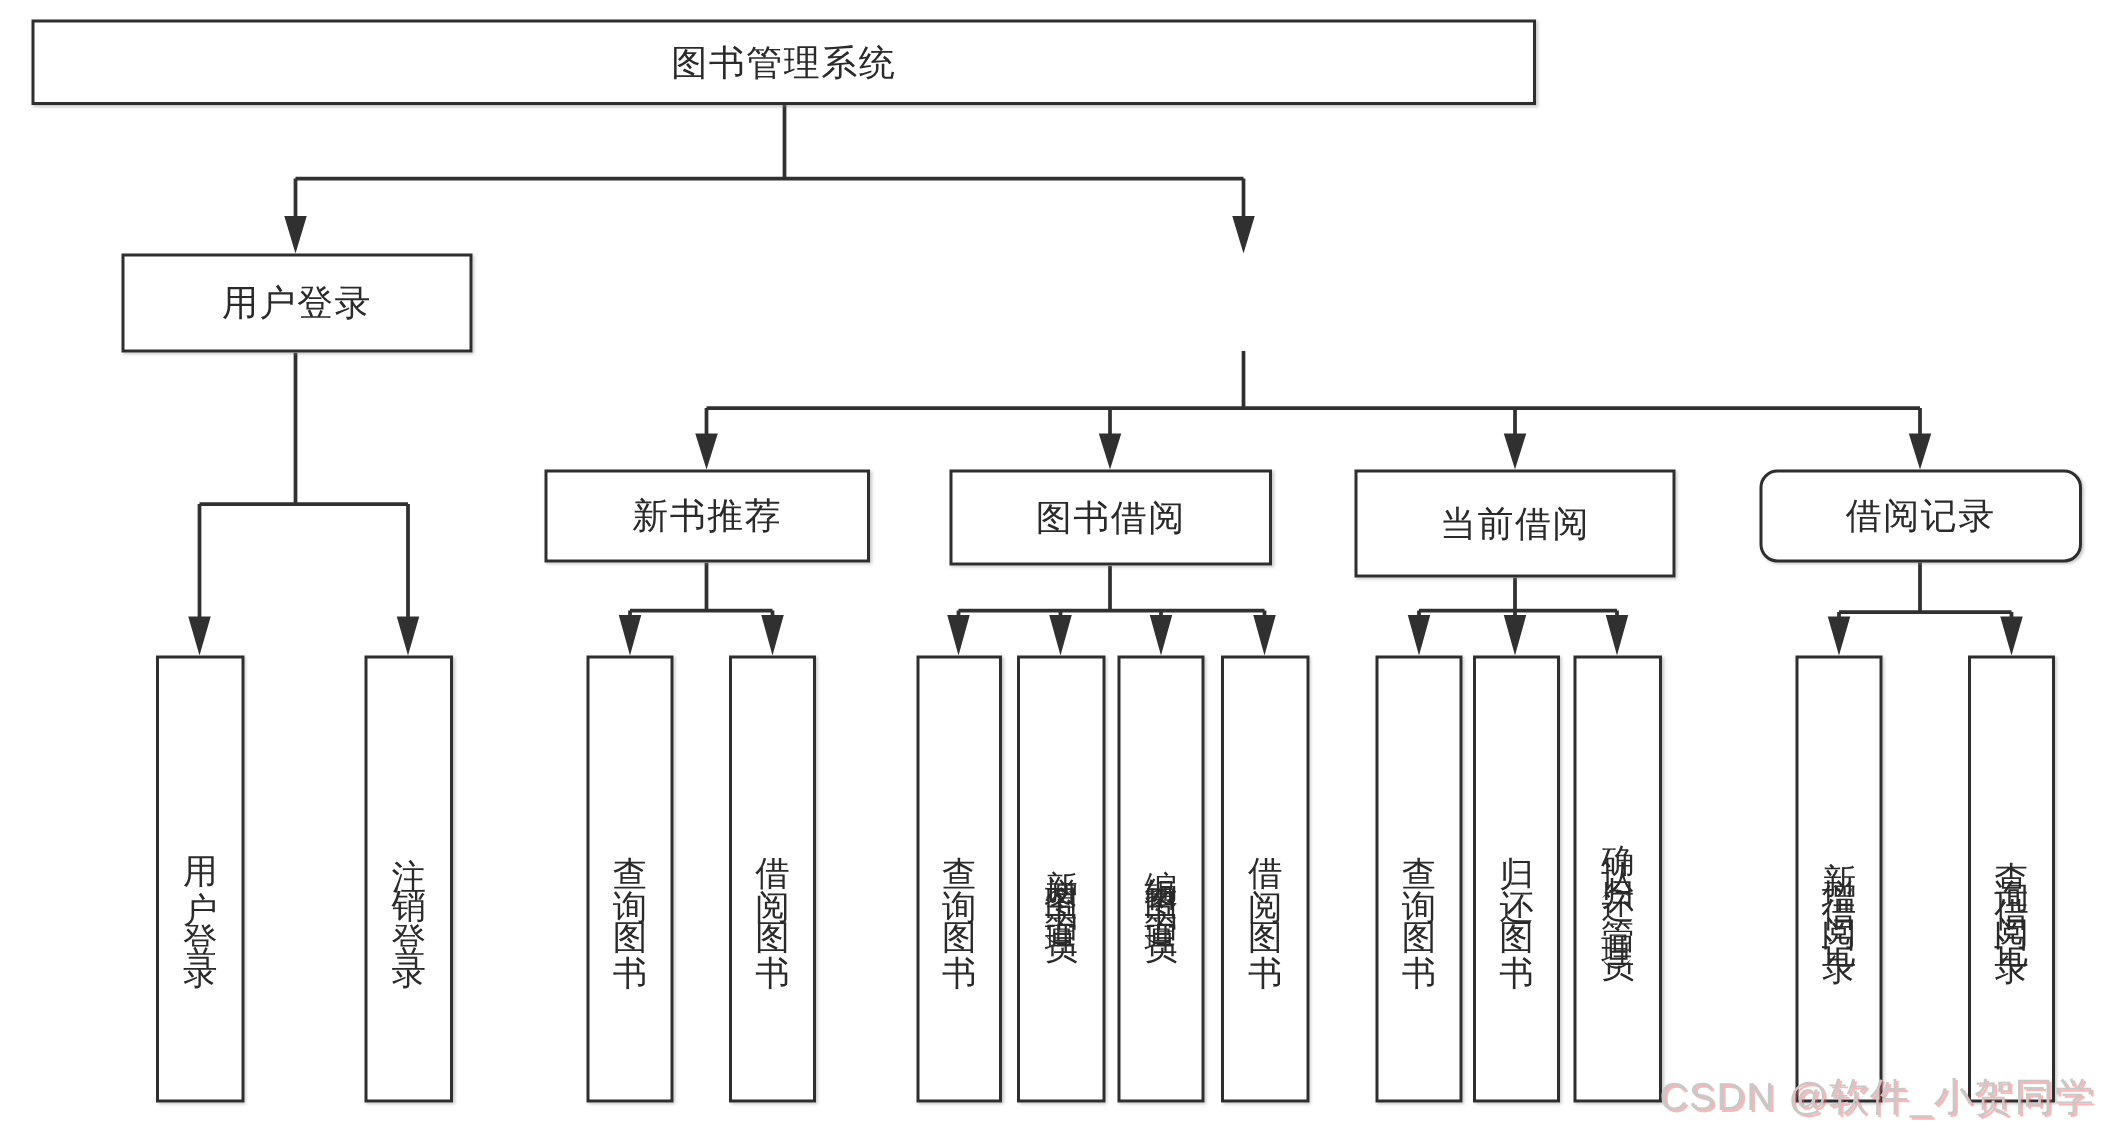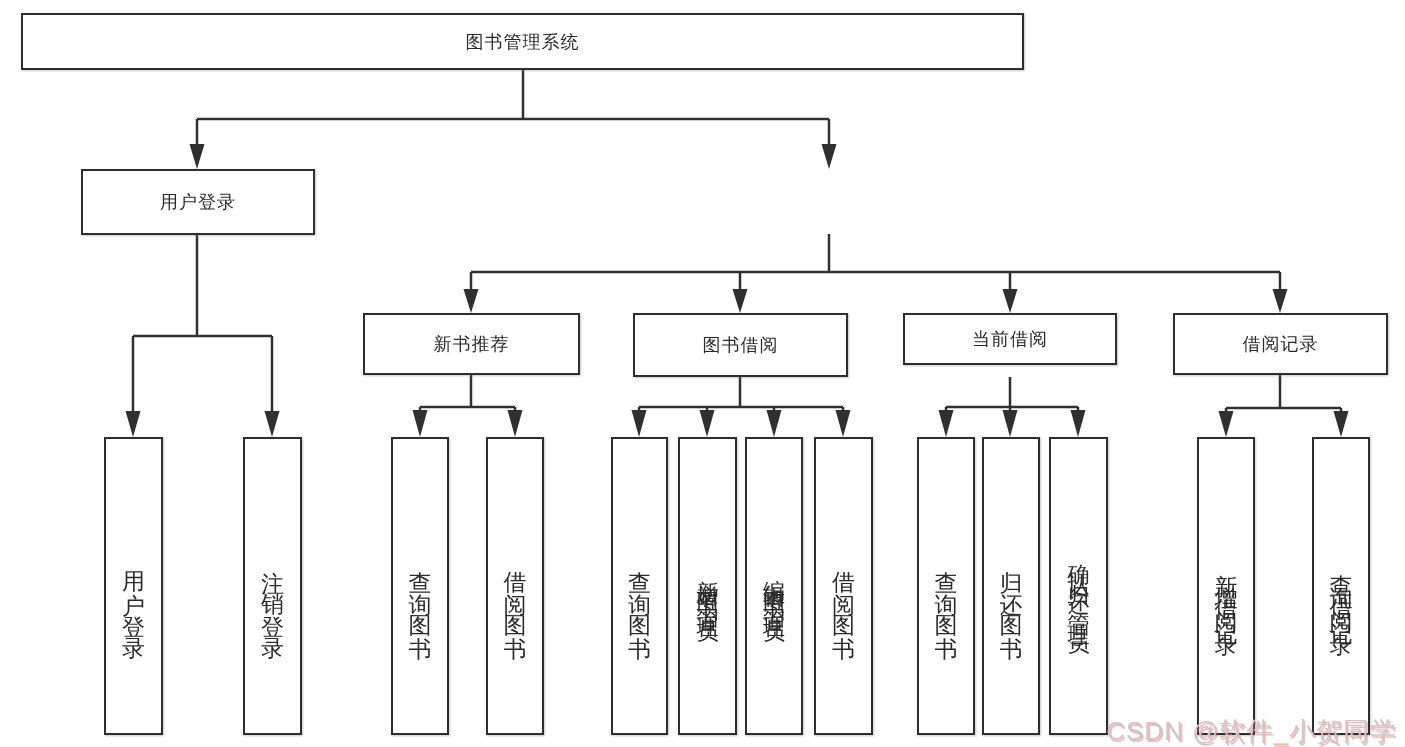--- a/index.html
+++ b/index.html
@@ -28,21 +28,21 @@
     background: #ffffff;
     border: 2px solid #2e2e2e;
     box-shadow: 1px 1px 2px rgba(130,130,130,0.45);
     display: flex;
     align-items: center;
     justify-content: center;
     z-index: 2;
   }
   .hlabel {
     color: #2a2a2a;
-    font-size: 18px;
+    font-size: 24px;
     letter-spacing: 1px;
     white-space: nowrap;
   }
   .vtext {
     writing-mode: vertical-rl;
     text-orientation: mixed;
     color: #2a2a2a;
     white-space: nowrap;
     line-height: 1;
   }
@@ -153,24 +153,24 @@
   <div class="box" style="left:81px; top:169px; width:234px; height:66px;">
     <span class="hlabel">用户登录</span>
   </div>
 
   <div class="box" style="left:633px; top:313px; width:215px; height:64px;">
     <span class="hlabel">图书借阅</span>
   </div>
   <div class="box" style="left:363px; top:313px; width:217px; height:62px;">
     <span class="hlabel">新书推荐</span>
   </div>
-  <div class="box" style="left:903px; top:313px; width:214px; height:52px;">
+  <div class="box" style="left:903px; top:313px; width:214px; height:72px;">
     <span class="hlabel">当前借阅</span>
   </div>
-  <div class="box" style="left:1173px; top:313px; width:215px; height:62px;">
+  <div class="box" style="left:1173px; top:313px; width:215px; height:62px;border-radius:12px;">
     <span class="hlabel">借阅记录</span>
   </div>
 
   <div class="box leaf" style="left:104px; width:59px;">
     <span class="vtext ls4">用户登录</span>
   </div>
   <div class="box leaf" style="left:243px; width:59px;">
     <span class="vtext ls4">注销登录</span>
   </div>
 

